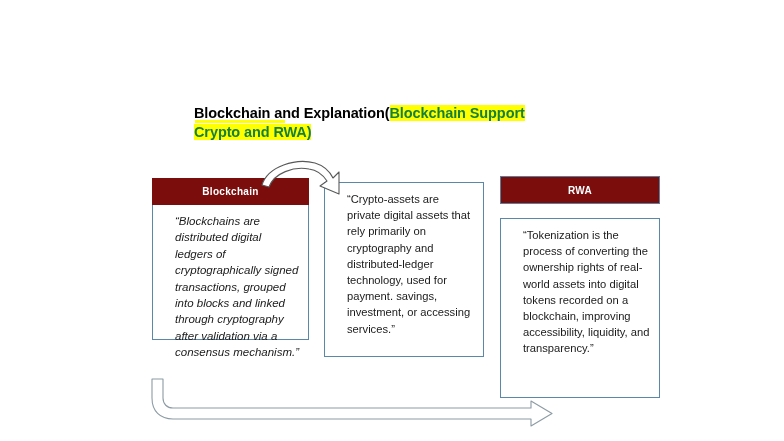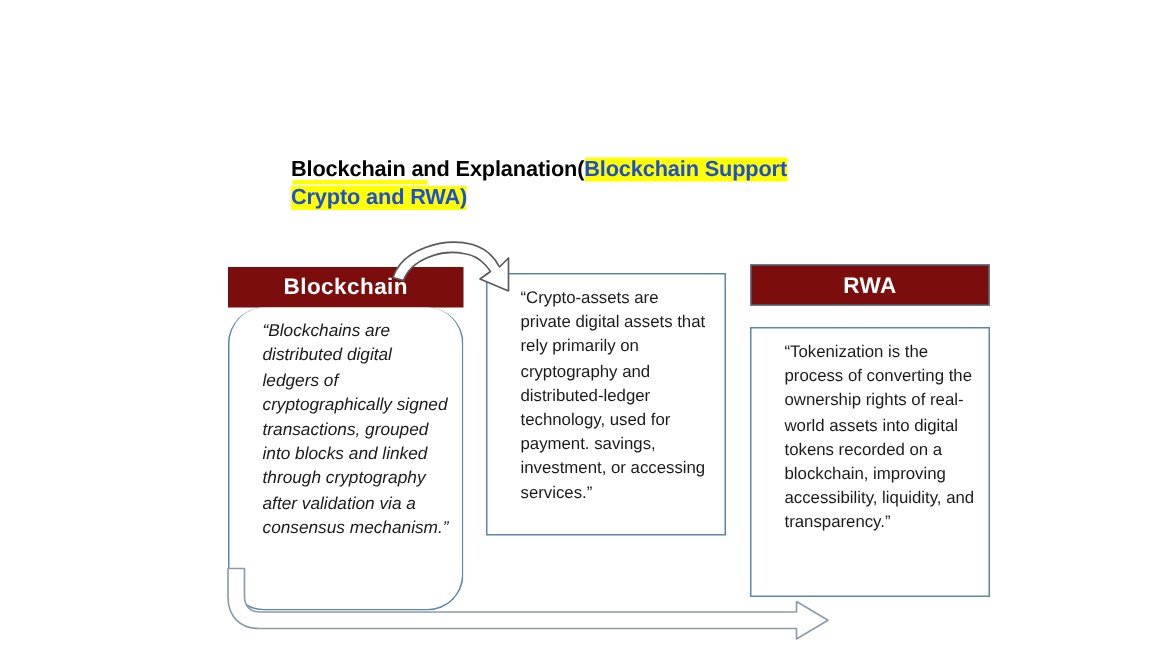--- a/index.html
+++ b/index.html
@@ -33,42 +33,42 @@
     width: 400px;
     font-size: 14.5px;
     font-weight: bold;
     color: #000000;
     line-height: 19px;
     letter-spacing: -0.1px;
   }
   .title-line { white-space: nowrap; }
   .hl {
     background: #FFFF00;
-    color: #1d4ed8;
+    color: #15803d;
     padding: 0 0 0 0;
     box-decoration-break: clone;
     -webkit-box-decoration-break: clone;
   }
   .title-underline-strip {
     position: absolute;
     left: 195px;
     top: 120px;
     width: 90px;
     height: 3px;
     background: #FFFF00;
   }
 
   
   .col {
     position: absolute;
   }
   .col-header {
     background: #7B0D0D;
     color: #ffffff;
-    font-size: 15px;
+    font-size: 10px;
     font-weight: bold;
     text-align: center;
     letter-spacing: 0.3px;
     display: flex;
     align-items: center;
     justify-content: center;
   }
   .col-header.bordered {
     border: 1px solid #5B7F9B;
     box-sizing: border-box;
@@ -85,26 +85,25 @@
   .col-body p {
     margin: 0;
     text-indent: 0;
     padding-left: 14px;
   }
 
   
   #col-blockchain { left: 152px; top: 178px; width: 157px; }
   #col-blockchain .col-header { width: 157px; height: 27px; }
   #col-blockchain .col-body {
-    width: 157px; height: 202px;
+    width: 157px; height: 135px;
     border-top: none;
     font-style: italic;
     font-size: 11.5px;
     line-height: 16.4px;
-    border-radius: 24px;
   }
 
   
   #col-crypto { left: 324px; top: 179px; width: 160px; }
   #col-crypto .col-header { width: 160px; height: 31px; }
   #col-crypto .col-body {
     width: 160px; height: 175px;
     margin-top: 3px;
   }
 

